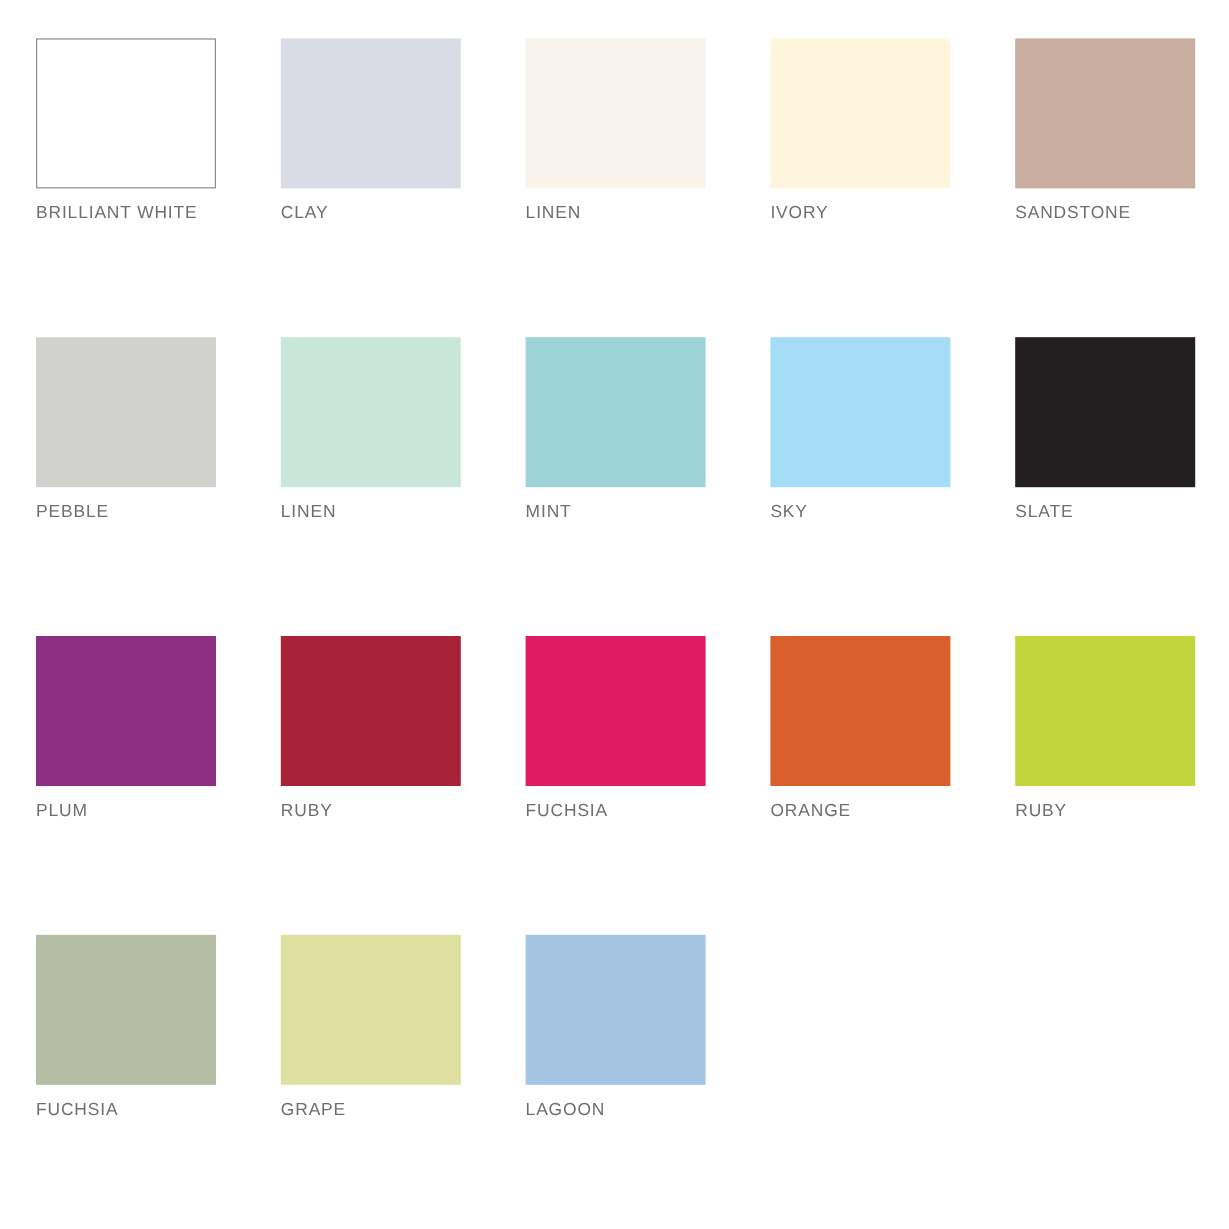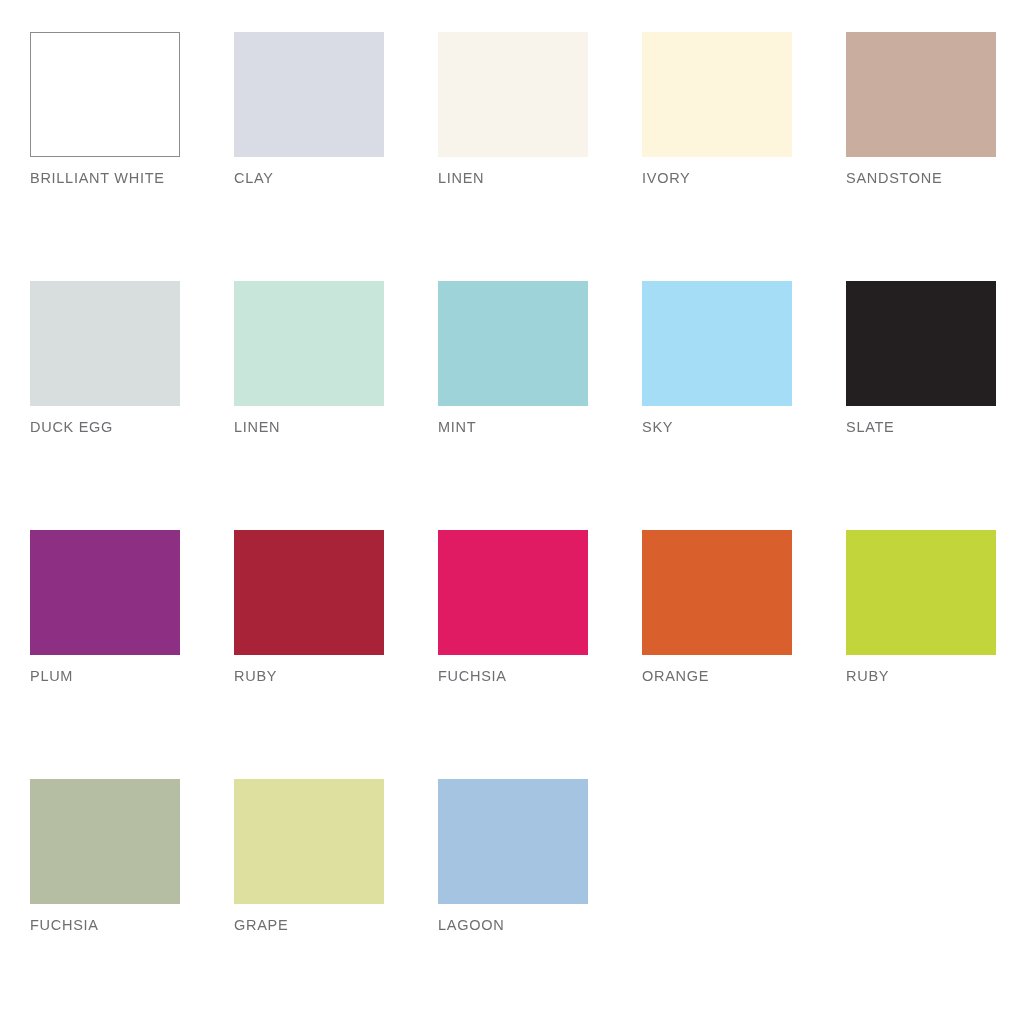--- a/index.html
+++ b/index.html
@@ -75,22 +75,22 @@
       </div>
       <div class="swatch-cell">
         <div class="swatch-chip" style="background: rgb(253, 245, 220);"></div>
         <div class="swatch-label">IVORY</div>
       </div>
       <div class="swatch-cell">
         <div class="swatch-chip" style="background: rgb(201, 173, 159);"></div>
         <div class="swatch-label">SANDSTONE</div>
       </div>
       <div class="swatch-cell">
-        <div class="swatch-chip" style="background: rgb(215, 222, 221);"></div>
-        <div class="swatch-label">DUCK EGG</div>
+        <div class="swatch-chip" style="background: rgb(209, 209, 205);"></div>
+        <div class="swatch-label">PEBBLE</div>
       </div>
       <div class="swatch-cell">
         <div class="swatch-chip" style="background: rgb(201, 230, 218);"></div>
         <div class="swatch-label">LINEN</div>
       </div>
       <div class="swatch-cell">
         <div class="swatch-chip" style="background: rgb(159, 211, 218);"></div>
         <div class="swatch-label">MINT</div>
       </div>
       <div class="swatch-cell">

